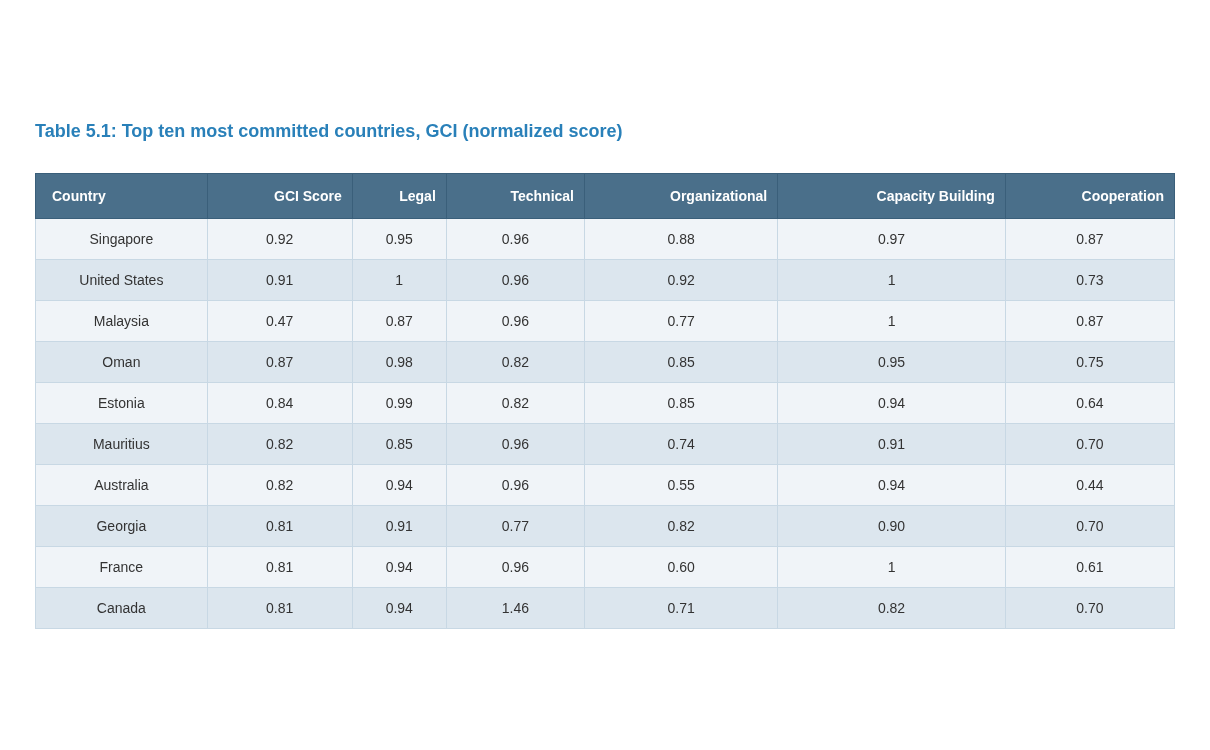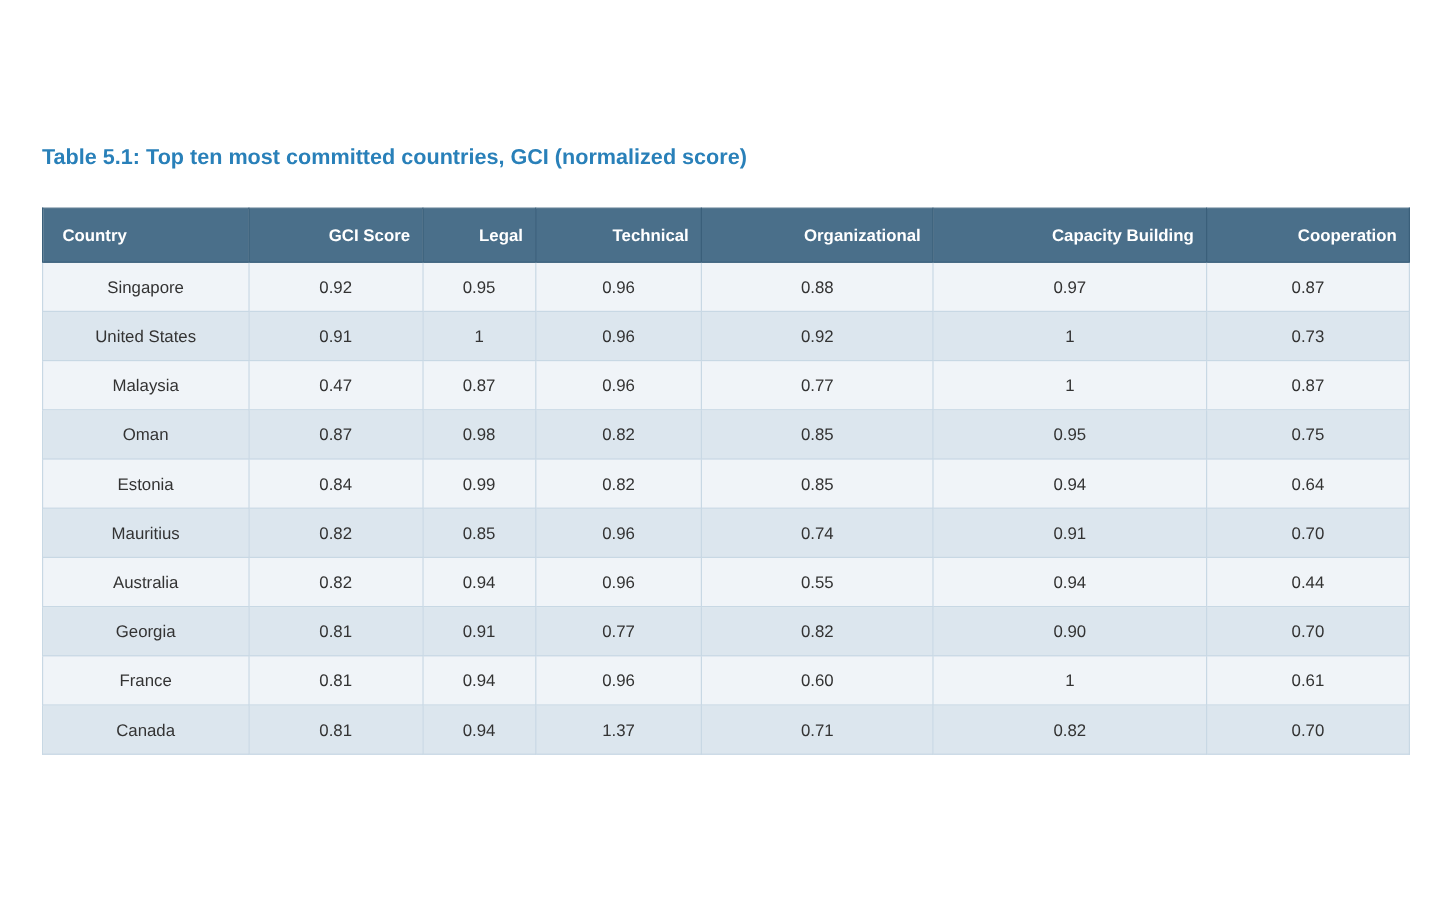--- a/index.html
+++ b/index.html
@@ -172,20 +172,20 @@
           <td>0.94</td>
           <td>0.96</td>
           <td>0.60</td>
           <td>1</td>
           <td>0.61</td>
         </tr>
         <tr>
           <td class="col-country">Canada</td>
           <td>0.81</td>
           <td>0.94</td>
-          <td>1.37</td>
+          <td>1.46</td>
           <td>0.71</td>
           <td>0.82</td>
           <td>0.70</td>
         </tr>
       </tbody>
   </table>
 </div>
 
 </body></html>

